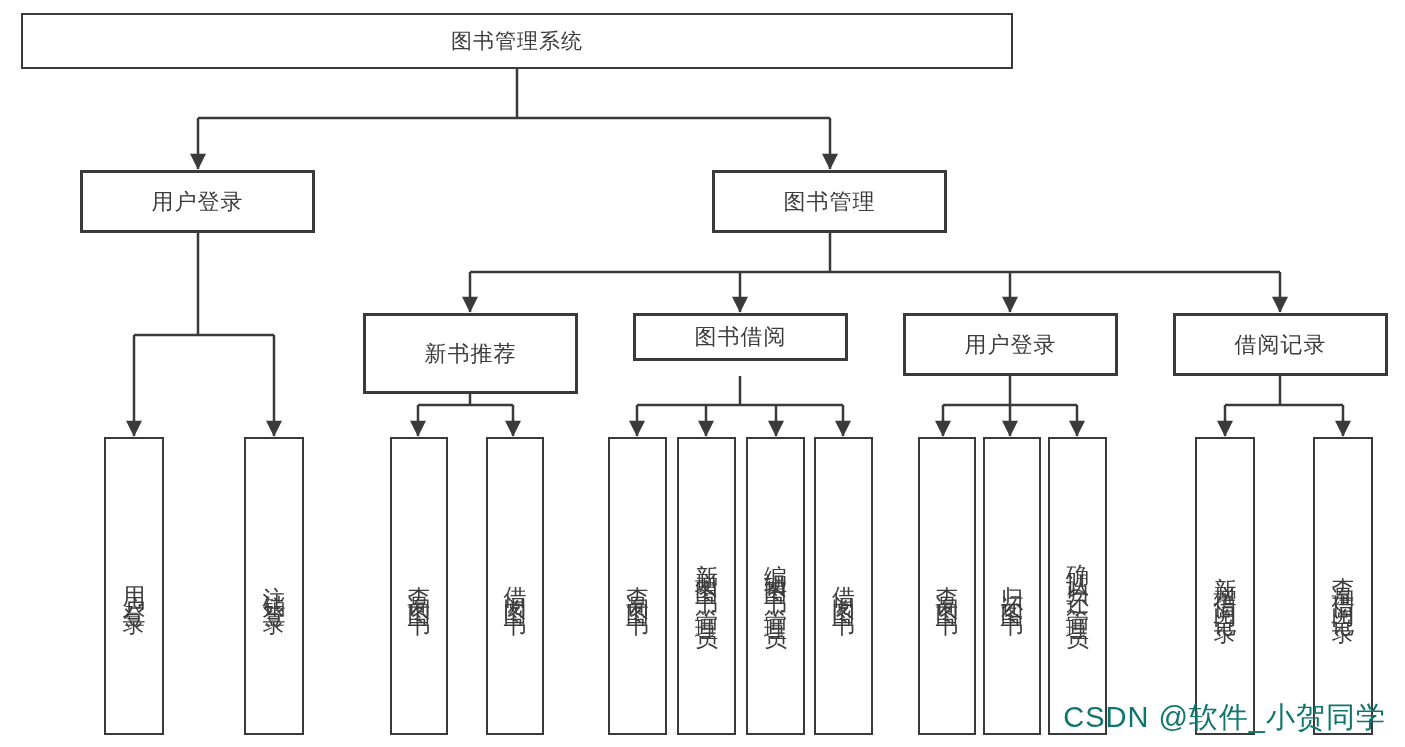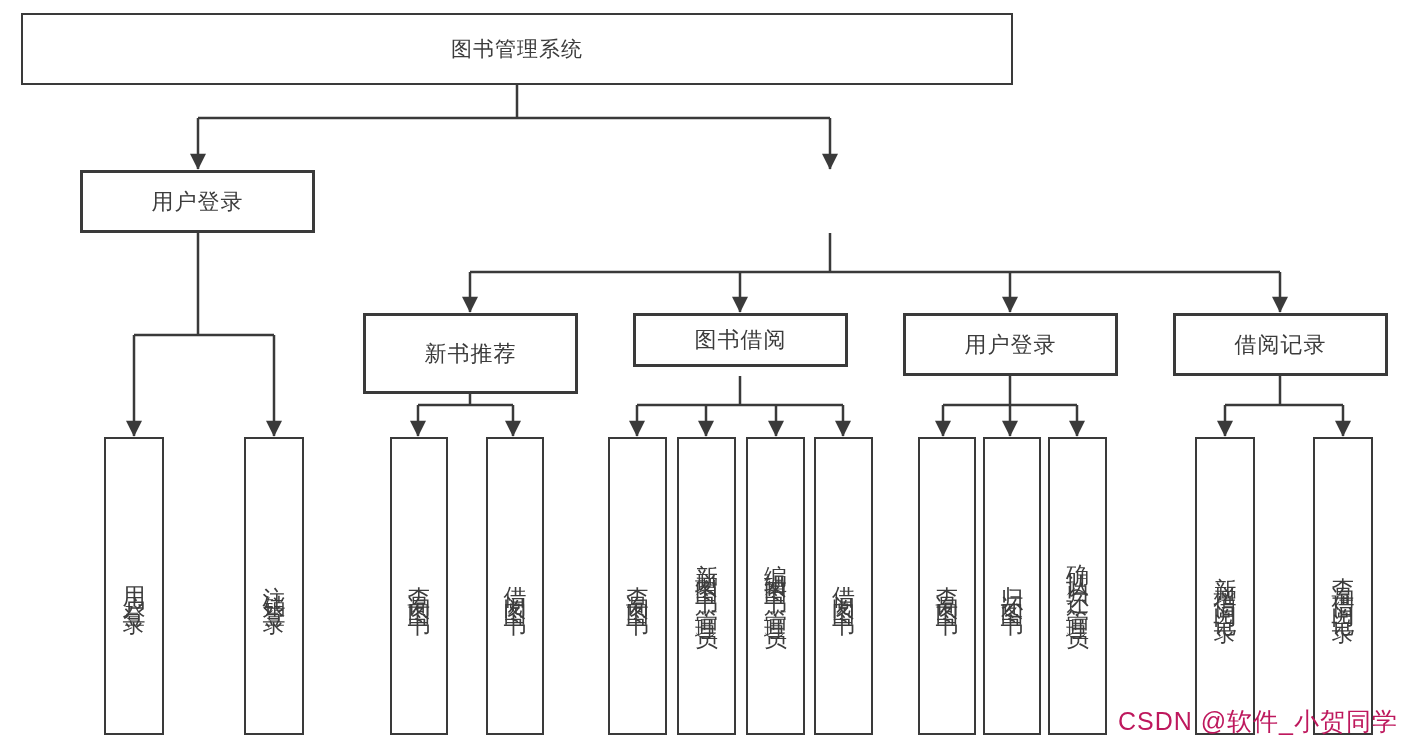--- a/index.html
+++ b/index.html
@@ -32,24 +32,24 @@
   .node.leaf { border-width: 2.5px; }
   .node.leaf span {
     writing-mode: vertical-rl;
     font-size: 23px;
     letter-spacing: 9px;
     line-height: 1;
     white-space: nowrap;
   }
   .watermark {
     position: absolute;
-    right: 7px;
+    right: 19px;
     bottom: 9px;
-    font-size: 25px;
-    color: #be185d;
+    font-size: 29px;
+    color: #0f766e;
     letter-spacing: 1px;
     z-index: 5;
     pointer-events: none;
   }
 </style>
 </head>
 <body>
 
 <div class="canvas">
 
@@ -89,32 +89,35 @@
       <line x1="943" y1="405" x2="943" y2="436" marker-end="url(#arrow)"></line>
       <line x1="1010" y1="405" x2="1010" y2="436" marker-end="url(#arrow)"></line>
       <line x1="1077" y1="405" x2="1077" y2="436" marker-end="url(#arrow)"></line>
 
       <path d="M1280 376 V405 M1225 405 H1343"></path>
       <line x1="1225" y1="405" x2="1225" y2="436" marker-end="url(#arrow)"></line>
       <line x1="1343" y1="405" x2="1343" y2="436" marker-end="url(#arrow)"></line>
     </g>
   </svg>
 
-  <div class="node root" style="left:21px; top:13px; width:992px; height:72px;">
+  <div class="node root" style="left:21px; top:13px; width:992px; height:56px;">
     <span>图书管理系统</span>
   </div>
 
   <div class="node lv1" style="left:80px; top:170px; width:235px; height:63px;">
     <span>用户登录</span>
   </div>
+  <div class="node lv1" style="left:712px; top:170px; width:235px; height:63px;">
+    <span>图书管理</span>
+  </div>
 
   <div class="node lv2" style="left:363px; top:313px; width:215px; height:81px;">
     <span>新书推荐</span>
   </div>
-  <div class="node lv2" style="left:633px; top:313px; width:215px; height:54px;">
+  <div class="node lv2" style="left:633px; top:313px; width:215px; height:48px;">
     <span>图书借阅</span>
   </div>
   <div class="node lv2" style="left:903px; top:313px; width:215px; height:63px;">
     <span>用户登录</span>
   </div>
   <div class="node lv2" style="left:1173px; top:313px; width:215px; height:63px;">
     <span>借阅记录</span>
   </div>
 
   <div class="node leaf" style="left:104px; top:437px; width:60px; height:298px;">

